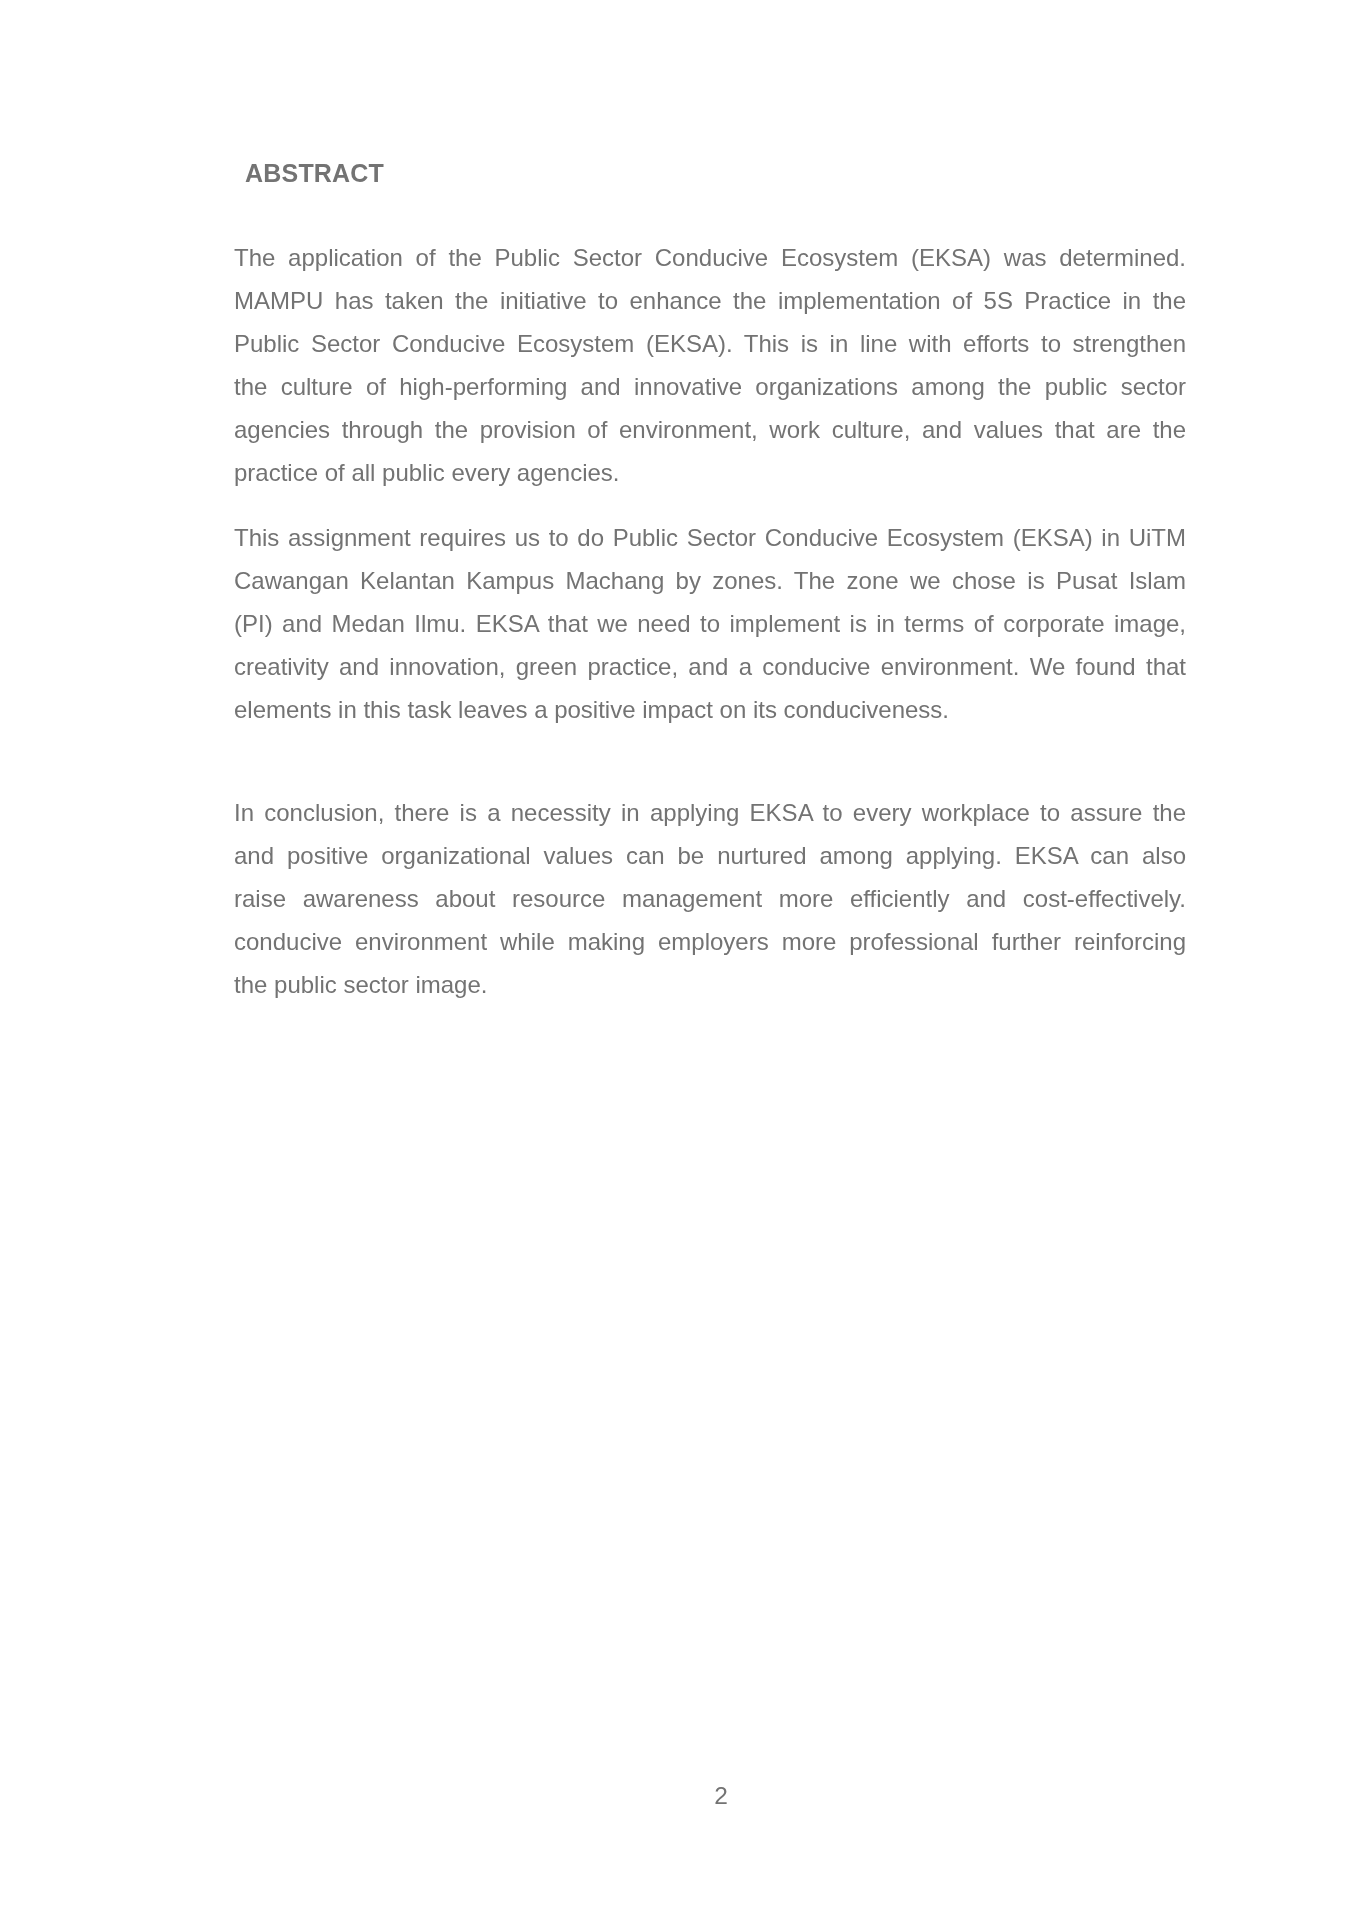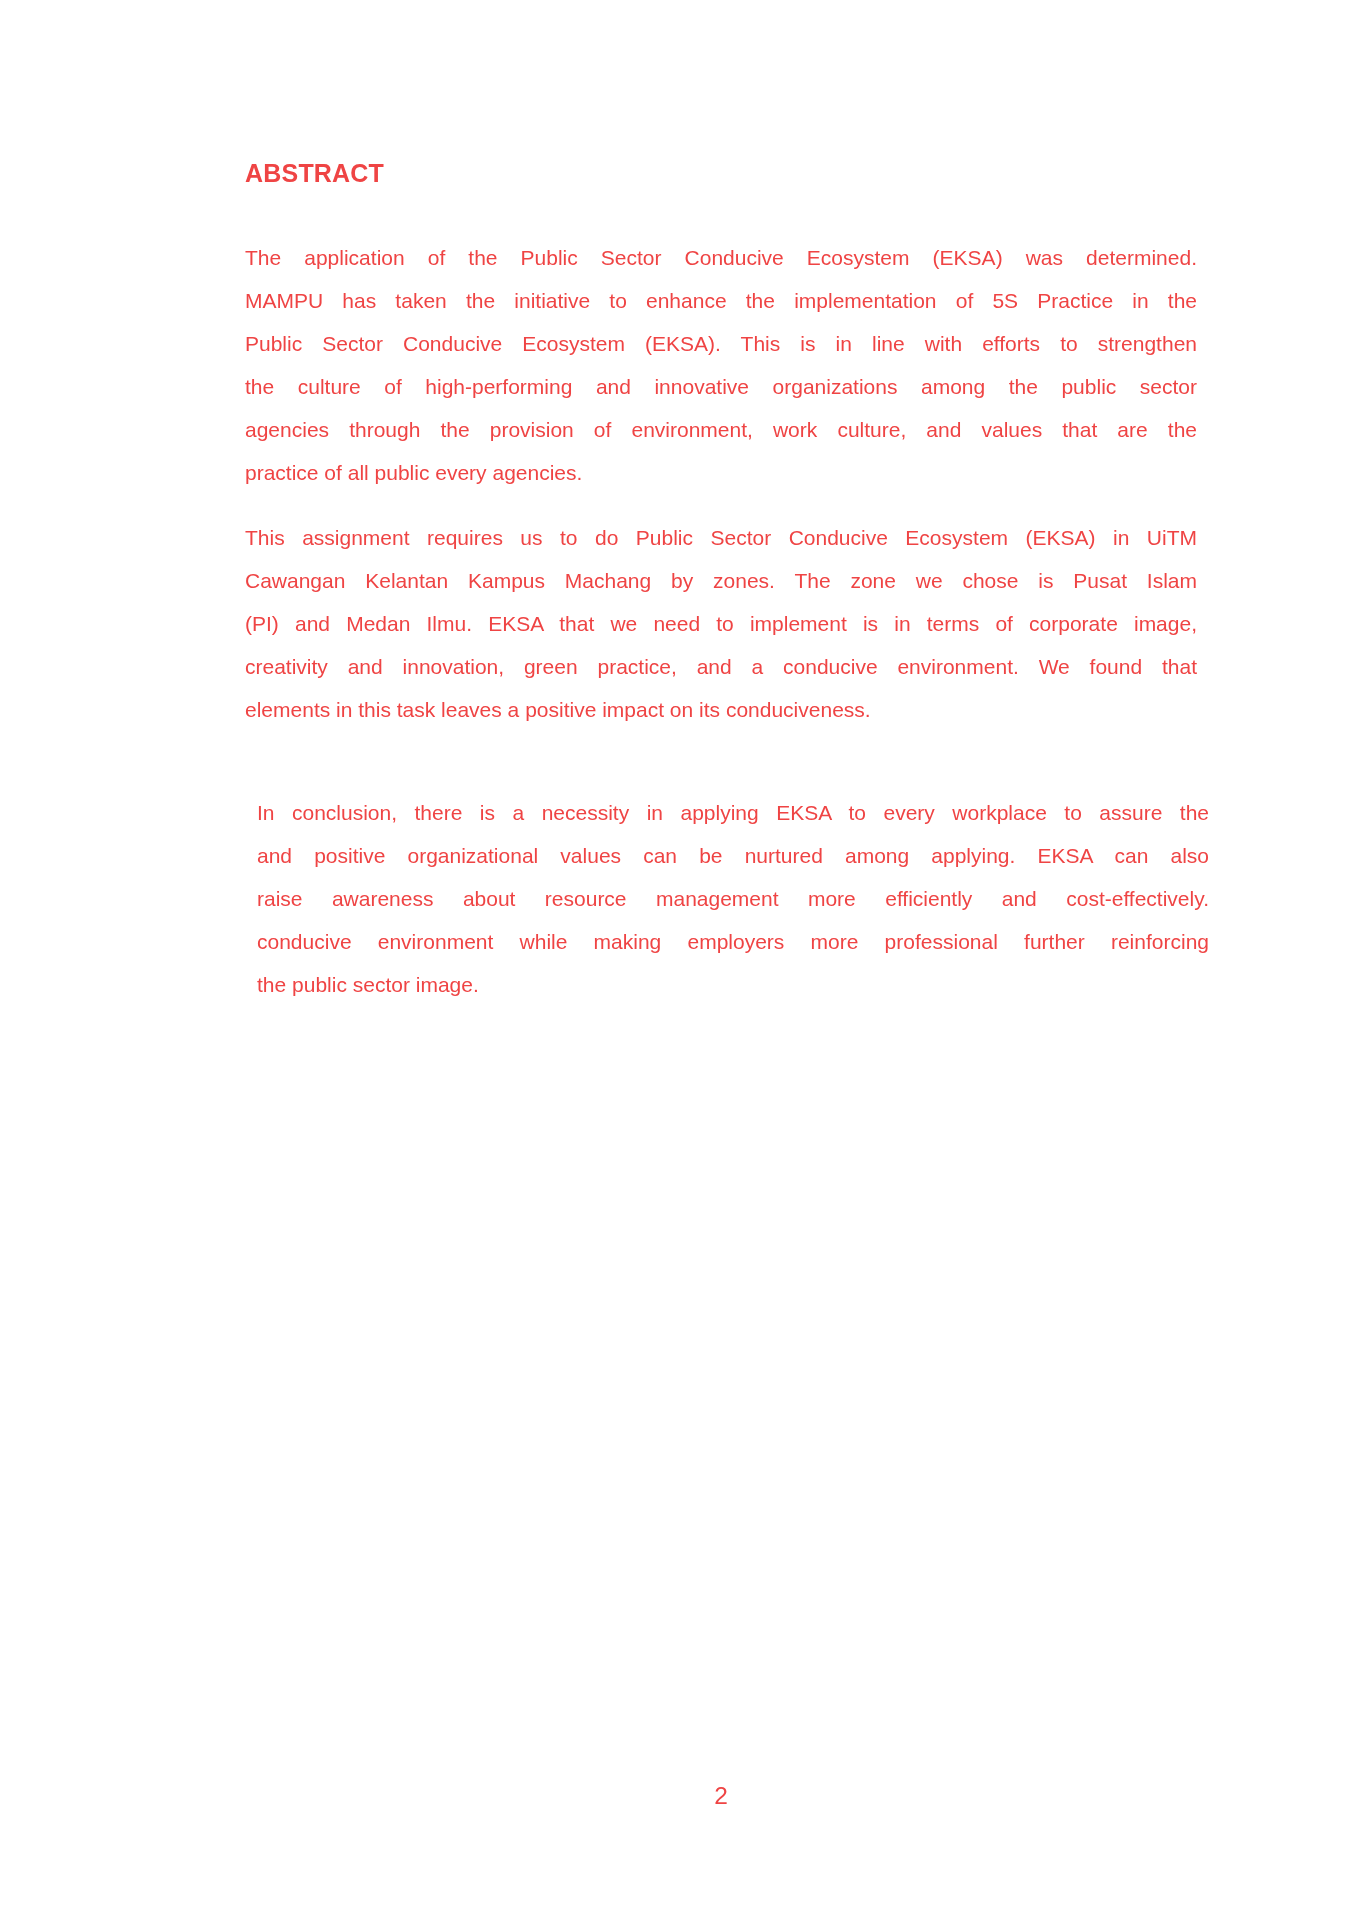--- a/index.html
+++ b/index.html
@@ -5,44 +5,44 @@
   html, body {
     margin: 0;
     padding: 0;
     background: #ffffff;
   }
   .page {
     position: relative;
     width: 1357px;
     height: 1920px;
     background: #ffffff;
-    color: #ef4444;
+    color: #737373;
     font-family: "Liberation Sans", sans-serif;
     overflow: hidden;
   }
   .heading {
     position: absolute;
     top: 152px;
     left: 245px;
     margin: 0;
     font-size: 25px;
     font-weight: 700;
     line-height: 43px;
     letter-spacing: 0.2px;
   }
   .paragraph {
     position: absolute;
-    left: 245px;
+    left: 234px;
     width: 952px;
-    font-size: 21px;
+    font-size: 24px;
     line-height: 43px;
   }
   #para-0 { top: 236px; }
   #para-1 { top: 516px; }
-  #para-2 { top: 791px; margin-left: 12px; }
+  #para-2 { top: 791px; }
   .paragraph .line {
     text-align: justify;
     text-align-last: justify;
   }
   .paragraph .line.last {
     text-align-last: left;
   }
   .page-number {
     position: absolute;
     top: 1774px;

